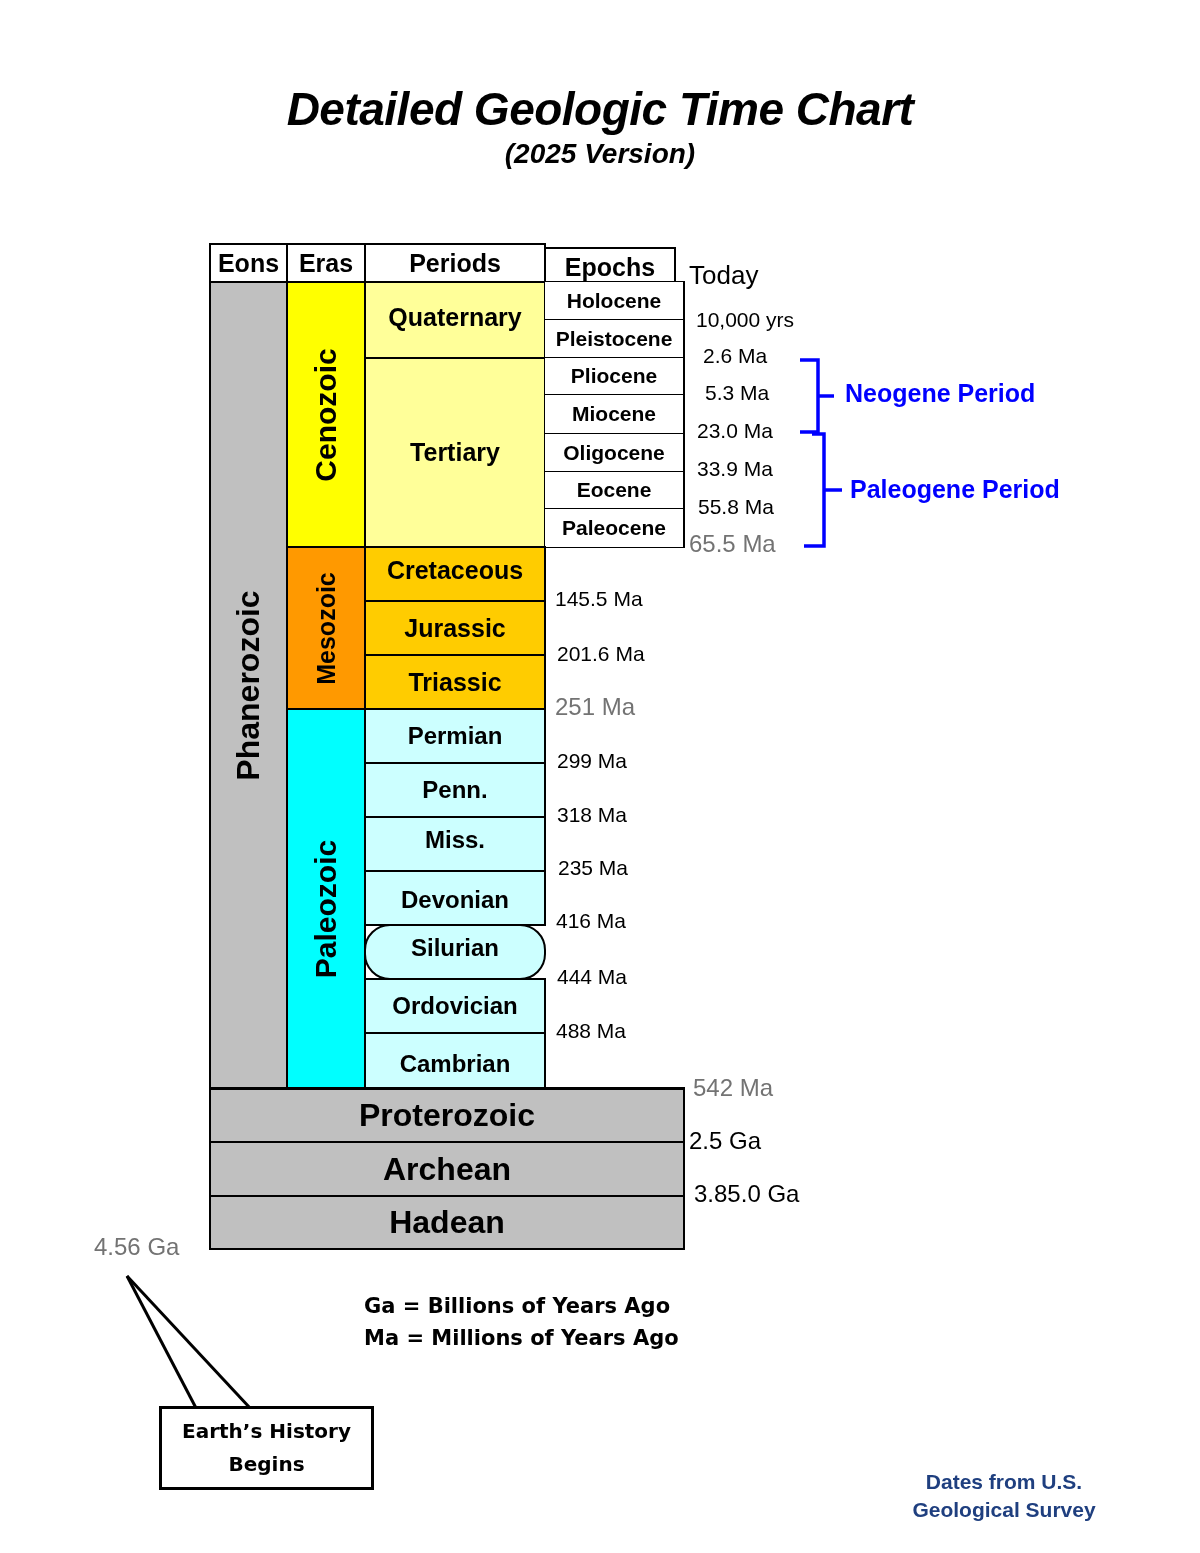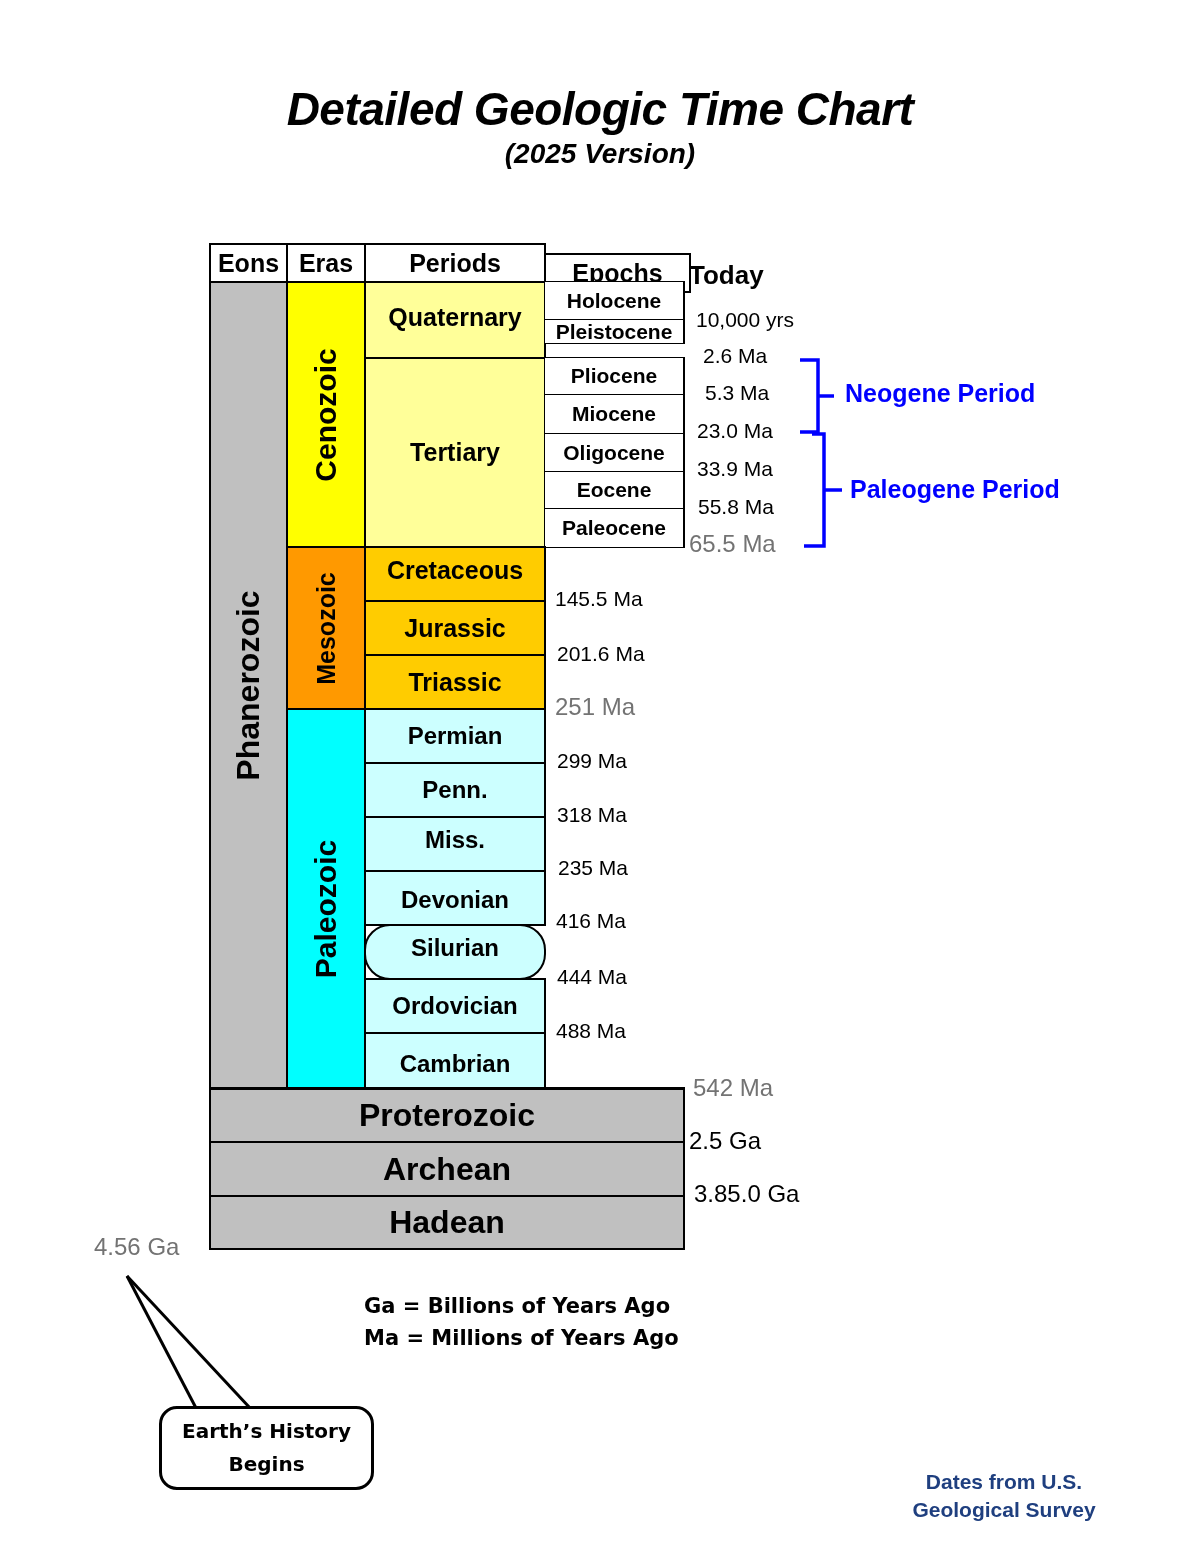--- a/index.html
+++ b/index.html
@@ -34,24 +34,24 @@
 
 <div class="cell hdr" style="left:209px;top:243px;width:79px;height:40px;">
     <span>Eons</span>
   </div>
 <div class="cell hdr" style="left:286px;top:243px;width:80px;height:40px;">
     <span>Eras</span>
   </div>
 <div class="cell hdr" style="left:364px;top:243px;width:182px;height:40px;">
     <span>Periods</span>
   </div>
-<div class="cell hdr" style="left:544px;top:253px;width:147px;height:40px;">
+<div class="cell hdr" style="left:544px;top:247px;width:132px;height:40px;">
     <span>Epochs</span>
   </div>
-<div class="date" style="left:689px;top:260px;font-size:26px;font-weight:bold;">Today</div>
+<div class="date" style="left:689px;top:260px;font-size:26px;font-weight:normal;">Today</div>
 
 <div class="cell" style="left:209px;top:281px;width:79px;height:808px;background:#c0c0c0;font-size:32px;">
   <span class="vert">Phanerozoic</span>
 </div>
 
 <div class="cell" style="left:286px;top:281px;width:80px;height:267px;background:#ffff00;font-size:30px;">
   <span class="vert">Cenozoic</span>
 </div>
 <div class="cell" style="left:286px;top:546px;width:80px;height:164px;background:#ff9900;font-size:25px;">
   <span class="vert">Mesozoic</span>
@@ -63,21 +63,21 @@
 <div class="cell period-cz" style="left:364px;top:281px;width:182px;height:78px;padding-bottom:6px;">
     <span>Quaternary</span>
   </div>
 <div class="cell period-cz" style="left:364px;top:357px;width:182px;height:191px;">
     <span>Tertiary</span>
   </div>
 
 <div class="cell epoch" style="left:544px;top:281px;width:141px;height:39px;">
     <span>Holocene</span>
   </div>
-<div class="cell epoch" style="left:544px;top:319px;width:141px;height:25px;">
+<div class="cell epoch" style="left:544px;top:319px;width:141px;height:39px;">
     <span>Pleistocene</span>
   </div>
 <div class="cell epoch" style="left:544px;top:357px;width:141px;height:38px;">
     <span>Pliocene</span>
   </div>
 <div class="cell epoch" style="left:544px;top:394px;width:141px;height:40px;">
     <span>Miocene</span>
   </div>
 <div class="cell epoch" style="left:544px;top:433px;width:141px;height:39px;">
     <span>Oligocene</span>
@@ -168,21 +168,21 @@
     <path d="M127 1276 L250 1408"></path>
   </g>
 </svg>
 
 <div class="blue" style="left:845px;top:379px;">Neogene Period</div>
 <div class="blue" style="left:850px;top:475px;">Paleogene Period</div>
 
 <div class="legend" style="left:364px;top:1294px;">Ga = Billions of Years Ago</div>
 <div class="legend" style="left:364px;top:1326px;">Ma = Millions of Years Ago</div>
 
-<div class="callout" style="left:159px;top:1406px;width:215px;height:84px;border-radius:18px;">
+<div class="callout" style="left:159px;top:1406px;width:215px;height:84px;">
   <div>Earth’s History</div>
   <div>Begins</div>
 </div>
 
 <div class="source" style="left:884px;top:1468px;width:240px;">
   <div>Dates from U.S.</div>
   <div>Geological Survey</div>
 </div>
 
 </body></html>

